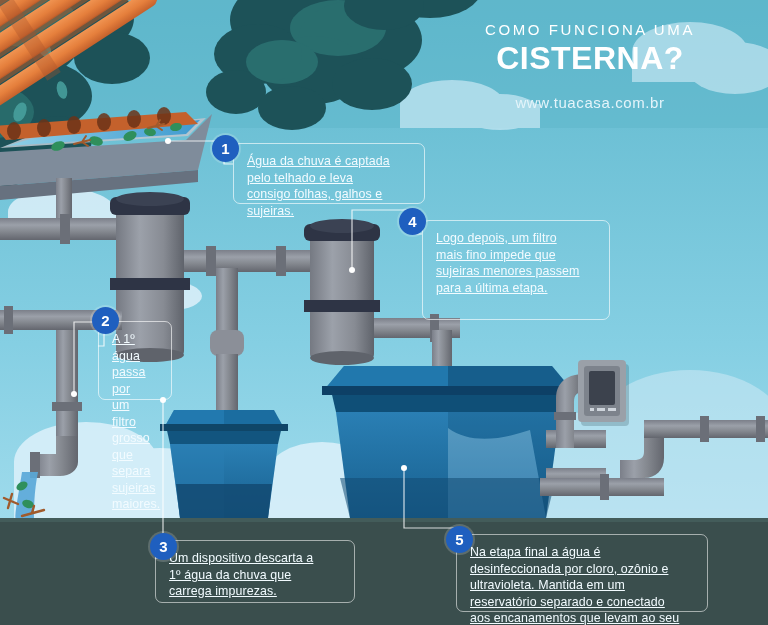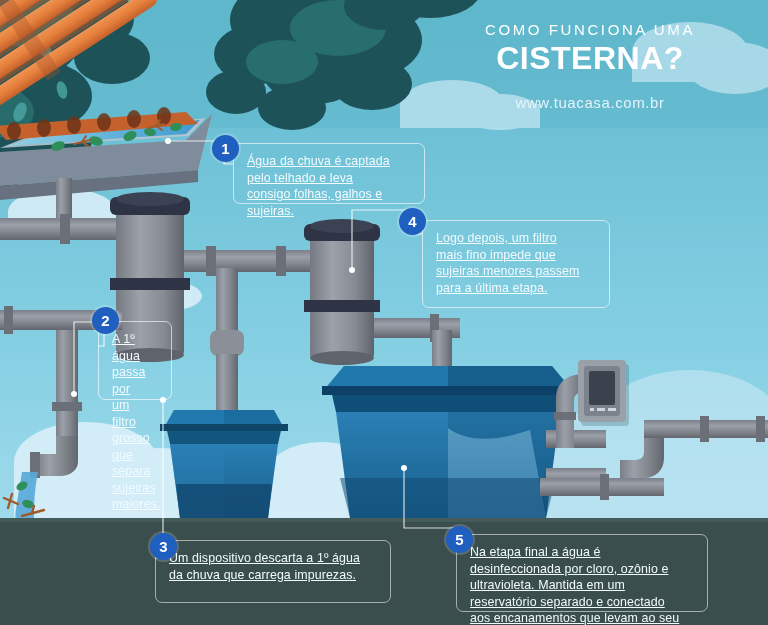--- a/index.html
+++ b/index.html
@@ -20,23 +20,23 @@
   .callout.dark{border-color:rgba(255,255,255,.55);}
   .badge{position:absolute;width:27px;height:27px;border-radius:50%;
          background:#1f5fbf;color:#fff;font-size:15px;font-weight:bold;
          display:flex;align-items:center;justify-content:center;
          box-shadow:0 0 0 2px rgba(255,255,255,.18);}
 
   .c1{left:233px;top:143px;width:192px;height:61px;}
   .c1b{left:212px;top:135px;}
   .c2{left:98px;top:321px;width:74px;height:79px;}
   .c2b{left:92px;top:307px;}
-  .c3{left:155px;top:540px;width:236px;height:63px;}
+  .c3{left:155px;top:540px;width:200px;height:63px;}
   .c3b{left:150px;top:533px;}
-  .c4{left:422px;top:220px;width:188px;height:88px;}
+  .c4{left:422px;top:220px;width:188px;height:100px;}
   .c4b{left:399px;top:208px;}
   .c5{left:456px;top:534px;width:252px;height:78px;}
   .c5b{left:446px;top:526px;}
 </style>
 </head>
 <body>
 
 <div id="stage">
 
   <svg id="art" viewBox="0 0 768 625" width="768" height="625">

